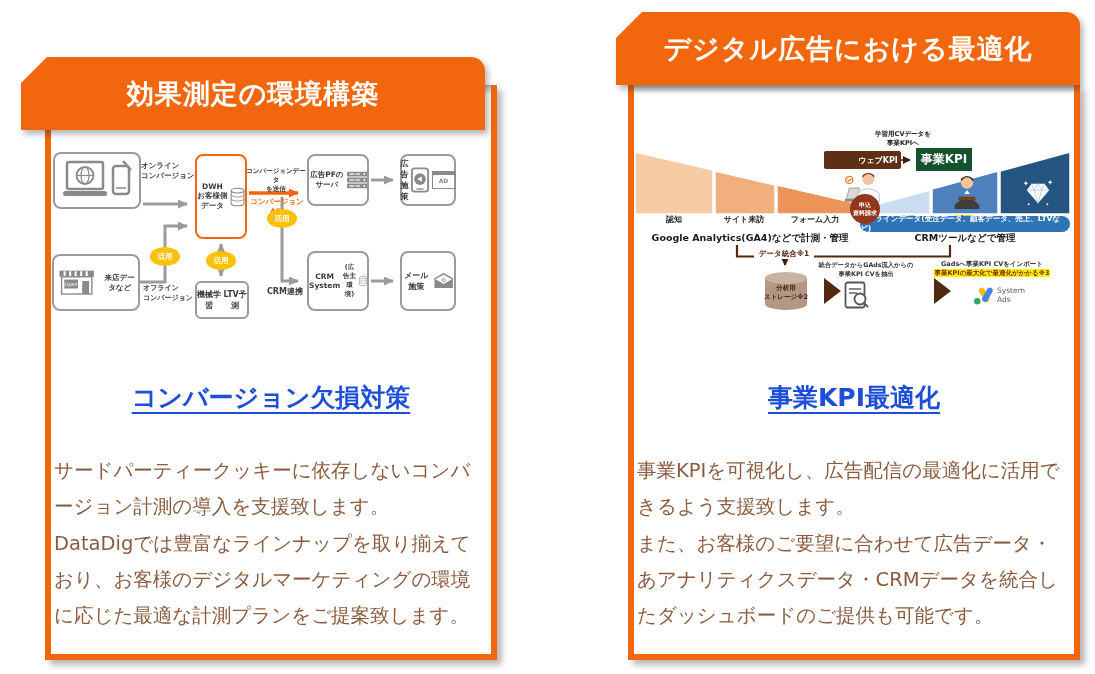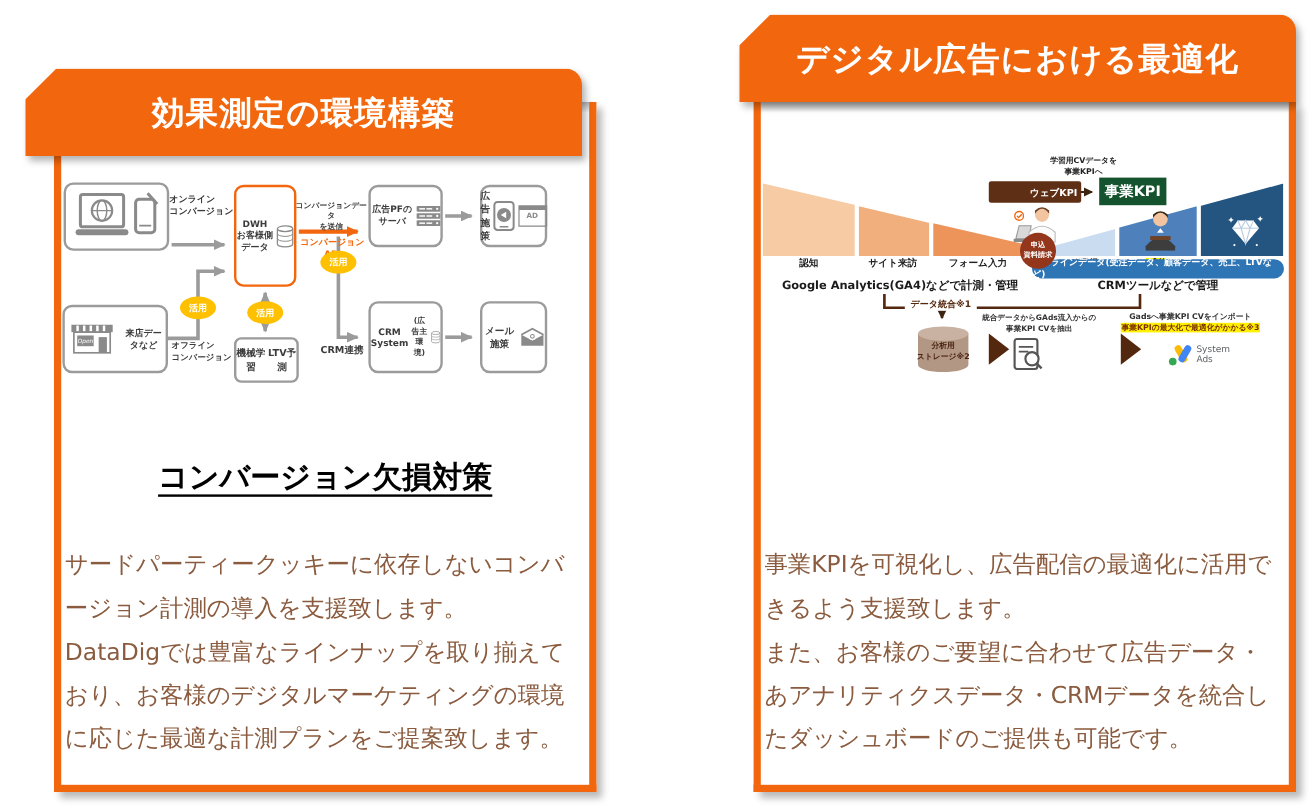--- a/index.html
+++ b/index.html
@@ -12,21 +12,21 @@
     filter:drop-shadow(3px 4px 3px rgba(0,0,0,0.30));}
   .hdr{width:100%;height:100%;background:#F2670D;color:#fff;font-weight:bold;font-size:27px;
     display:flex;align-items:center;justify-content:center;border-radius:0 14px 0 0;
     clip-path:polygon(26px 0,100% 0,100% 100%,0 100%,0 26px);letter-spacing:1px;}
   .panel-box{position:absolute;top:85px;width:452px;height:575px;background:#fff;
     border:6px solid #F2670D;border-top:none;box-sizing:border-box;
     box-shadow:5px 5px 6px rgba(0,0,0,0.28);}
   .panel-box::before{content:'';position:absolute;top:0;left:0;right:0;height:9px;
     background:linear-gradient(rgba(0,0,0,0.30),rgba(0,0,0,0));pointer-events:none;z-index:4;}
   .subhead{position:absolute;top:296px;left:0;width:440px;text-align:center;
-    font-size:25px;font-weight:bold;color:#000000;}
+    font-size:25px;font-weight:bold;color:#1d4ed8;}
   .subhead .u{text-decoration:underline;text-decoration-thickness:2px;text-underline-offset:6px;}
   .body-text{position:absolute;top:368px;left:3px;width:434px;font-size:19.5px;line-height:1.86;
     color:#8A5B3E;white-space:pre-line;text-align:left;}
   
   .diagram{position:absolute;top:0;left:-6px;width:446px;height:250px;}
   .diagram>*{position:absolute;}
   .conn{left:0;top:0;width:446px;height:250px;pointer-events:none;}
   .dbox{border:2px solid #9b9b9b;border-radius:8px;background:#fff;box-sizing:border-box;
     display:flex;align-items:center;justify-content:center;text-align:center;gap:2px;}
   .lbl{font-weight:bold;color:#3c3c3c;}
@@ -308,15 +308,18 @@
     </div>
     <svg style="left:345px;top:201px;" width="22" height="20" viewBox="0 0 22 20">
       <rect x="8.3" y="1" width="5.8" height="15.5" rx="2.9" transform="rotate(-30 11.2 8.75)" fill="#FBBC05"></rect>
       <rect x="11.5" y="1" width="5.8" height="15.5" rx="2.9" transform="rotate(30 14.4 8.75)" fill="#4285F4"></rect>
       <circle cx="4.3" cy="15.3" r="3.2" fill="#34A853"></circle>
     </svg>
     <div class="ml" style="left:369px;top:202px;font-size:7.5px;color:#5f6368;line-height:1.15;">System
 Ads</div>
   </div>
 
+  <div class="subhead">
+    <span class="u">事業KPI最適化</span>
+  </div>
   <div class="body-text">事業KPIを可視化し、広告配信の最適化に活用できるよう支援致します。
 また、お客様のご要望に合わせて広告データ・あアナリティクスデータ・CRMデータを統合したダッシュボードのご提供も可能です。</div>
 </div>
 
 </body></html>

